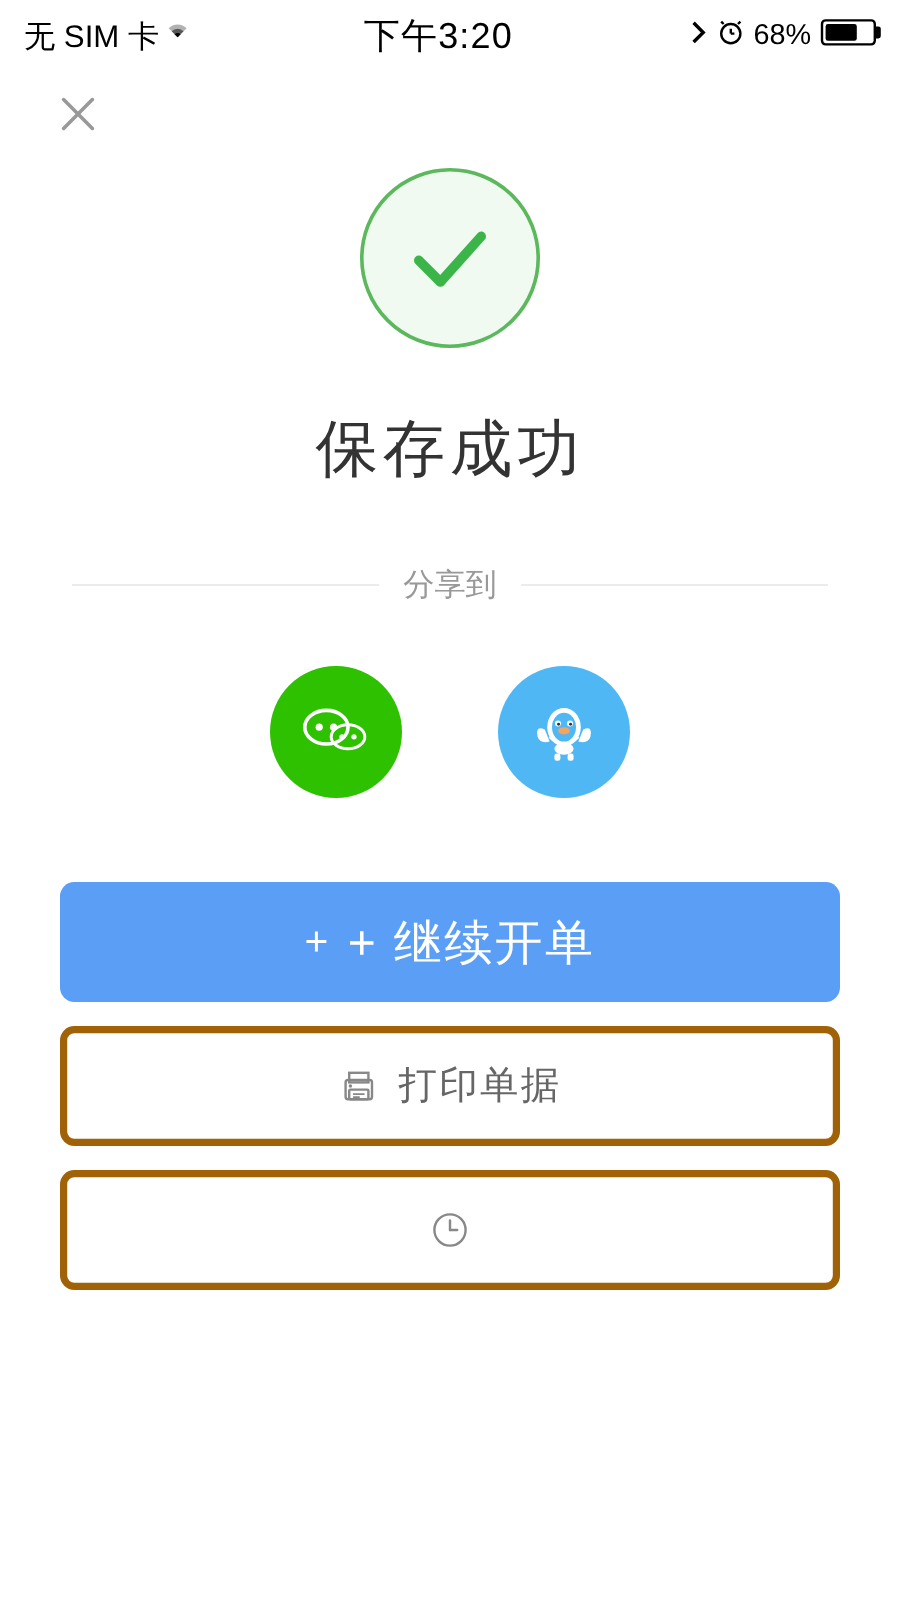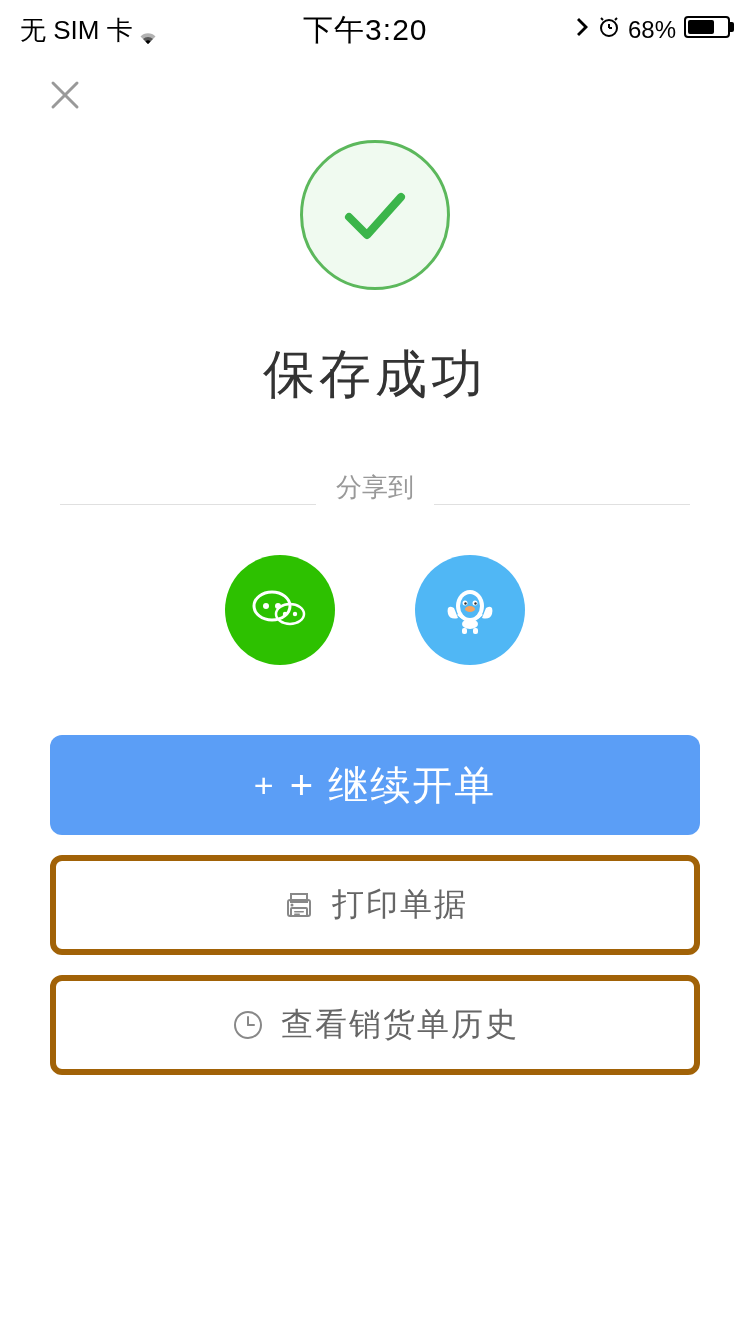--- a/index.html
+++ b/index.html
@@ -26,21 +26,21 @@
       display: flex;
       align-items: center;
       justify-content: space-between;
       padding: 0 20px;
       font-size: 26px;
       color: #000;
     }
 
     .status-left {
       display: flex;
-      align-items: flex-end;
+      align-items: flex-start;
       font-size: 26px;
     }
 
     .status-center {
       font-size: 30px;
       font-weight: 400;
       letter-spacing: 1px;
     }
 
     .status-right {
@@ -140,21 +140,21 @@
       font-weight: 400;
       color: #333;
       margin-bottom: 60px;
       letter-spacing: 4px;
     }
 
     
     .divider-section {
       width: 100%;
       display: flex;
-      align-items: flex-end;
+      align-items: center;
       padding: 0 60px;
       margin-bottom: 50px;
     }
 
     .divider-line {
       flex: 1;
       height: 1px;
       background: #e0e0e0;
     }
 
@@ -331,17 +331,16 @@
       </svg>
       <span style="font-size:32px; letter-spacing:2px; color:#666;">打印单据</span>
     </button>
 
     <button class="btn btn-secondary">
       <svg width="34" height="34" viewBox="0 0 34 34" fill="none">
         <circle cx="17" cy="17" r="13" stroke="#888" stroke-width="2" fill="none"></circle>
         <line x1="17" y1="17" x2="17" y2="9" stroke="#888" stroke-width="2" stroke-linecap="round"></line>
         <line x1="17" y1="17" x2="23" y2="17" stroke="#888" stroke-width="2" stroke-linecap="round"></line>
       </svg>
-      <span style="font-size:32px; letter-spacing:2px; color:#666;">查看销货单历史</span>
     </button>
   </div>
 
 </div>
 
 </body></html>

